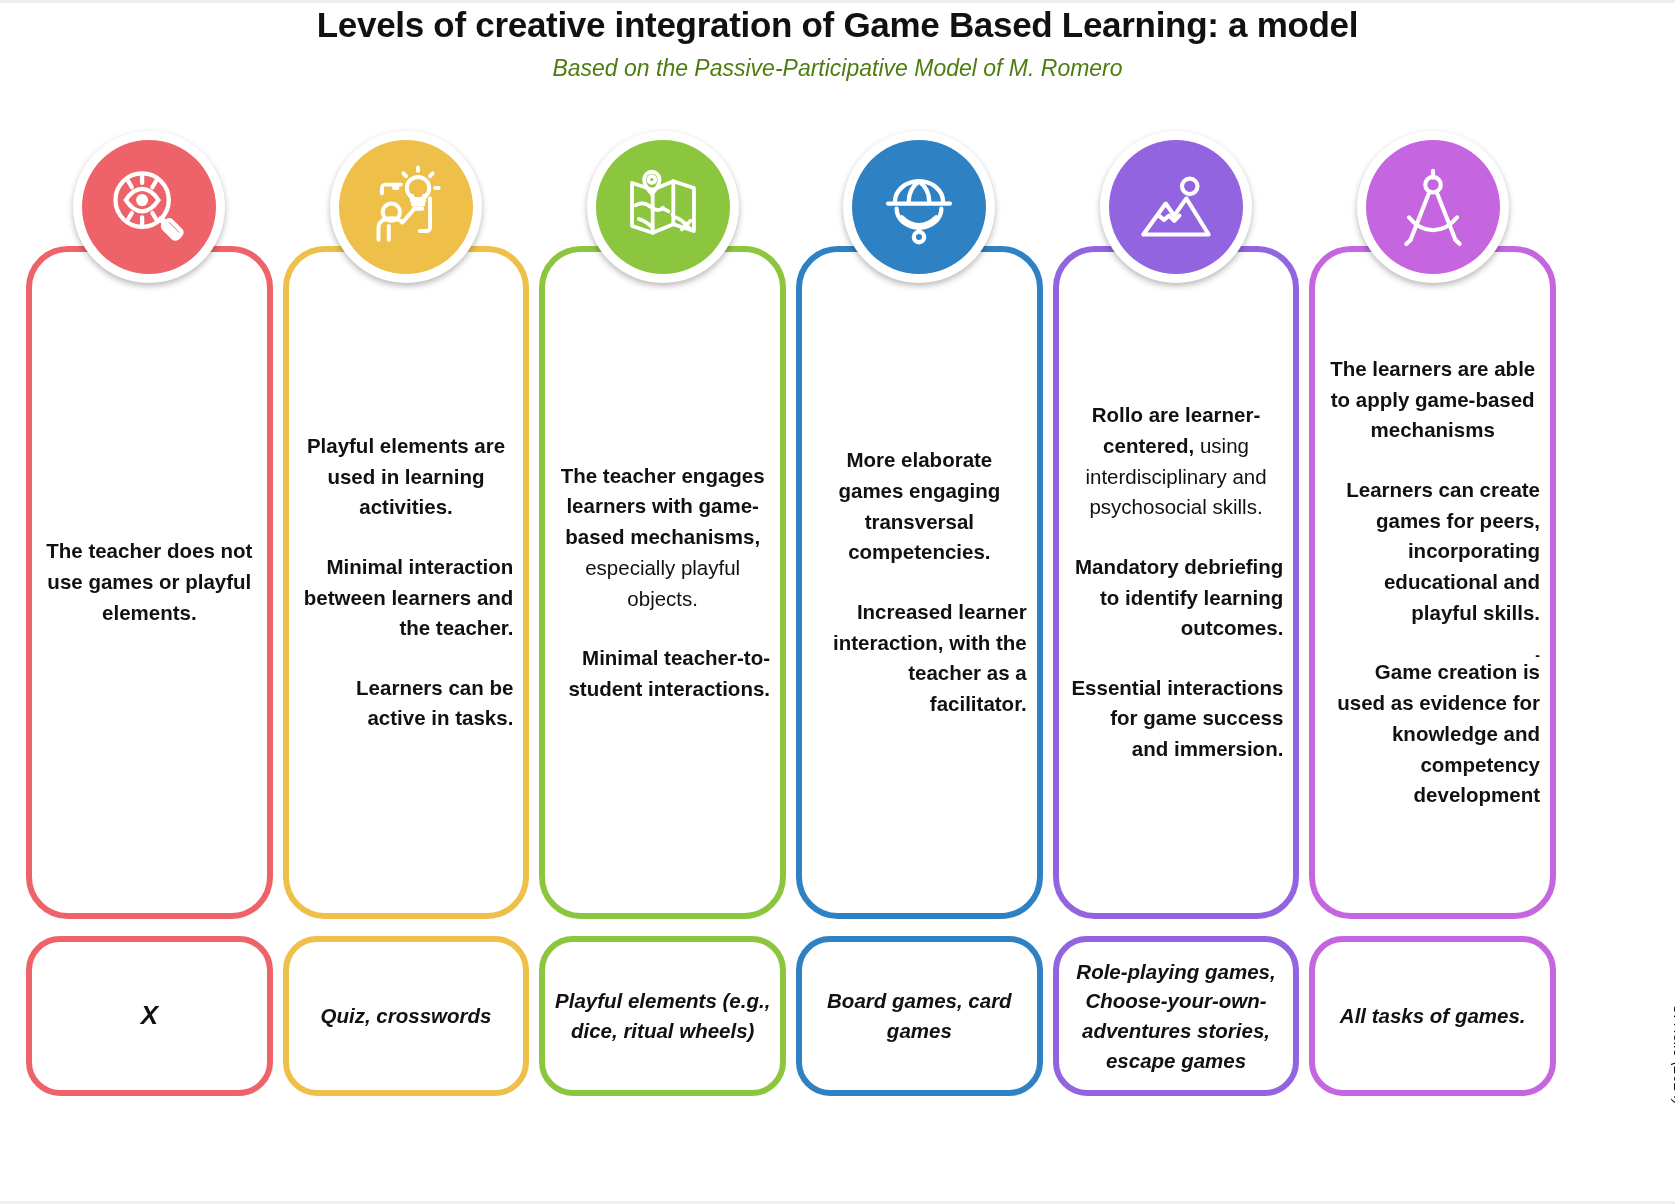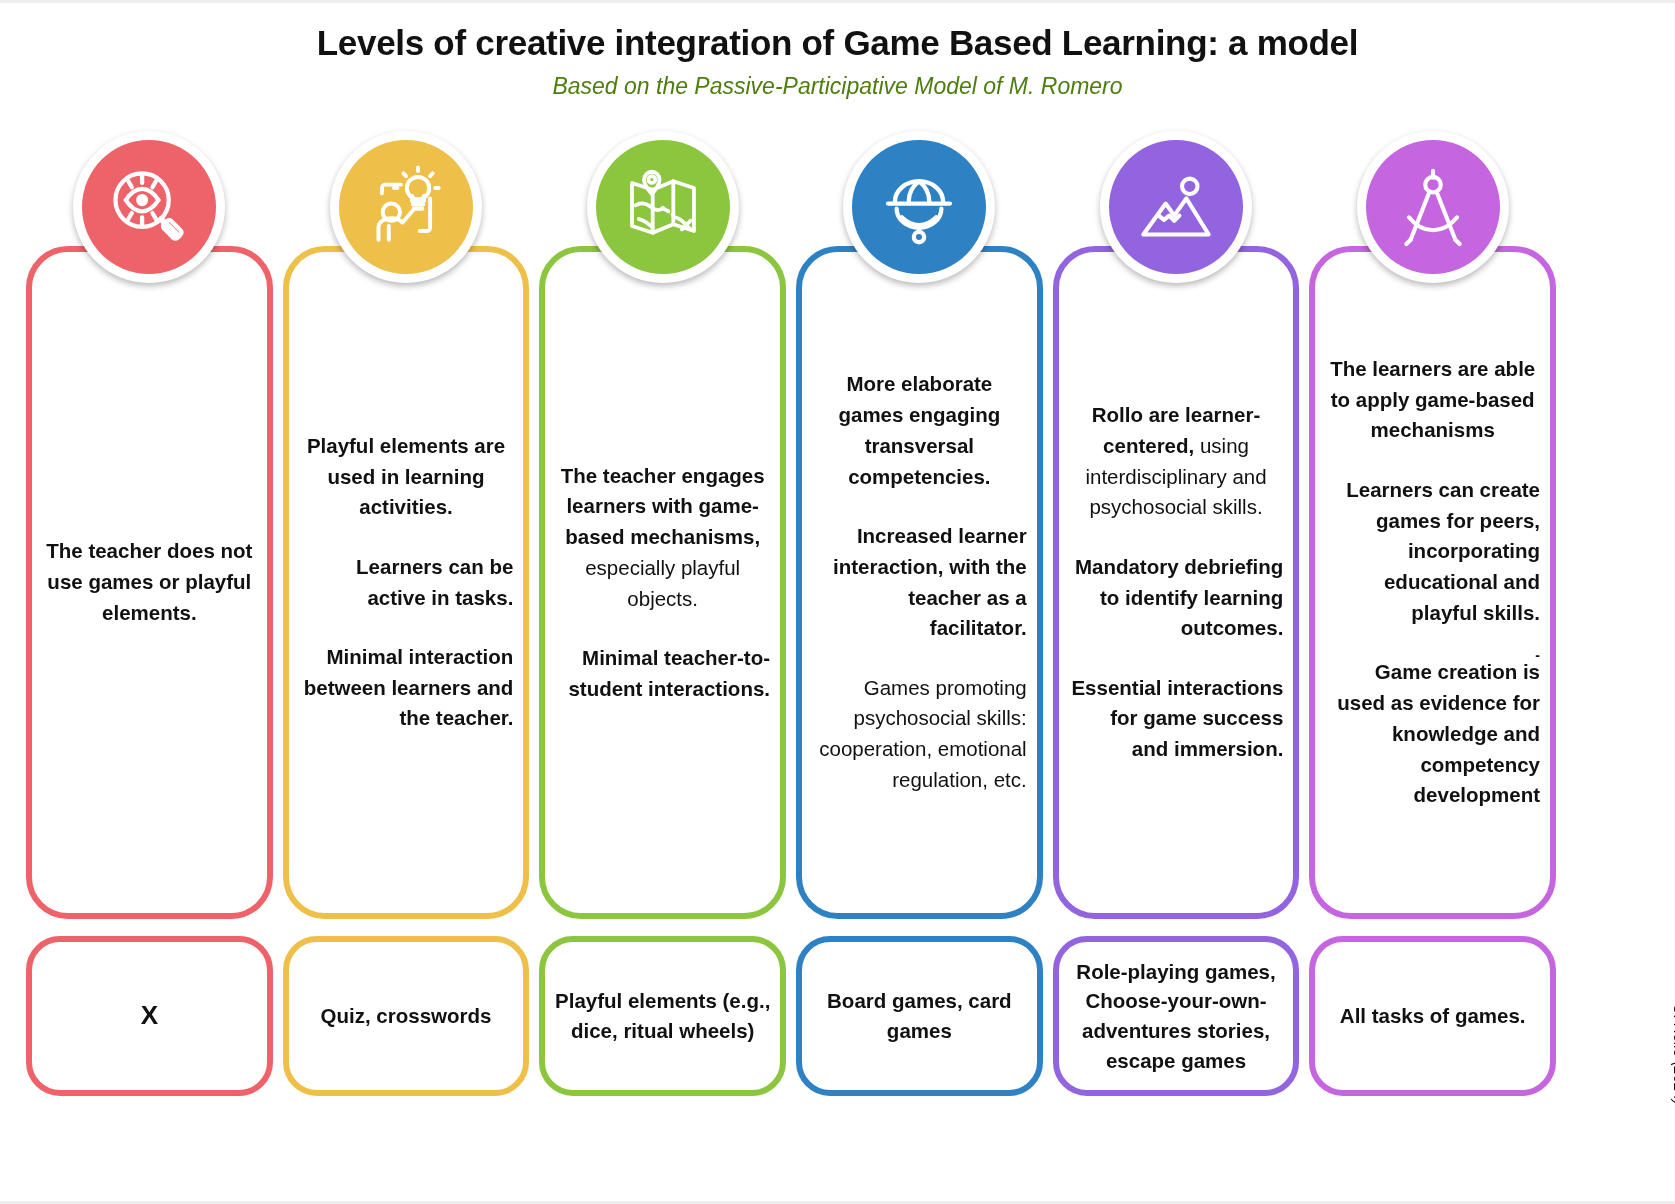--- a/index.html
+++ b/index.html
@@ -13,21 +13,21 @@
   #page {
     position: relative;
     width: 1675px;
     height: 1204px;
     background: #ffffff;
     border-top: 3px solid #efefef;
     border-bottom: 3px solid #efefef;
   }
 
   
-  .header { text-align: center; padding-top: 20px; }
+  .header { text-align: center; padding-top: 2px; }
   .title {
     font-size: 35px;
     font-weight: bold;
     color: #111111;
     letter-spacing: -0.3px;
     line-height: 1.15;
   }
   .subtitle {
     font-size: 23px;
     font-style: italic;
@@ -107,20 +107,21 @@
   .card-ex {
     margin-top: 17px;
     height: 160px;
     border: 6px solid #cccccc;
     border-radius: 34px;
     background: #ffffff;
     display: flex;
     align-items: center;
     justify-content: center;
     padding: 8px 8px;
+    font-style: italic;
   }
   .card-ex .ex-text {
     text-align: center;
     font-size: 20.5px;
     font-weight: bold;
     line-height: 1.45;
     color: #111111;
   }
   .card-ex.x-mark .ex-text { font-size: 26px; }
 
@@ -201,22 +202,22 @@
               <circle cx="33" cy="56" r="10"></circle>
               <path d="M18 88v-14c0-7 7-11 15-11 6 0 10 2 13 5l12 -14"></path>
               <path d="M30 88V72"></path>
             </svg>
           </span>
         </div>
       </div>
       <div class="card-main" style="border-color:#eec04a">
         <div class="card-body">
           <p><span class="b">Playful elements are used in learning activities.</span></p>
+          <p><span class="b">Minimal interaction between learners and the teacher.</span></p>
           <p><span class="b">Learners can be active in tasks.</span></p>
-          <p><span class="b">Minimal interaction between learners and the teacher.</span></p>
         </div>
       </div>
       <div class="card-ex" style="border-color:#eec04a">
         <div class="ex-text">Quiz, crosswords</div>
       </div>
     </div>
 
     <div class="col">
       <div class="badge-wrap">
         <div class="badge-ring"></div>
@@ -261,21 +262,20 @@
               <path d="M50 71v8"></path>
               <circle cx="50" cy="85" r="6"></circle>
             </svg>
           </span>
         </div>
       </div>
       <div class="card-main" style="border-color:#2e82c4">
         <div class="card-body">
           <p><span class="b">More elaborate games engaging transversal competencies.</span></p>
           <p><span class="b">Increased learner interaction, with the teacher as a facilitator.</span></p>
-          <p><span class="r">Games promoting psychosocial skills: cooperation, emotional regulation, etc.</span></p>
         </div>
       </div>
       <div class="card-ex" style="border-color:#2e82c4">
         <div class="ex-text">Board games, card games</div>
       </div>
     </div>
 
     <div class="col">
       <div class="badge-wrap">
         <div class="badge-ring"></div>

